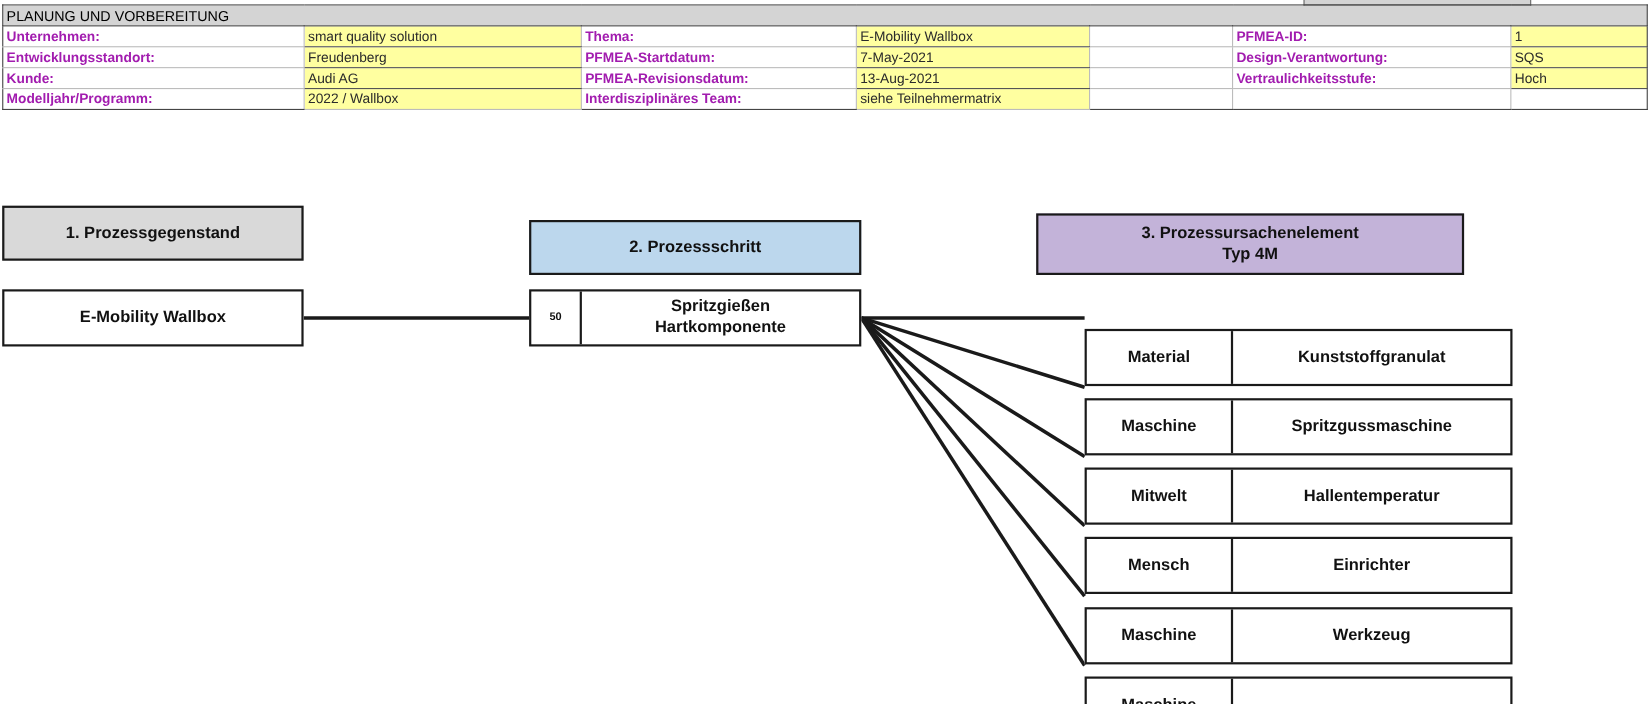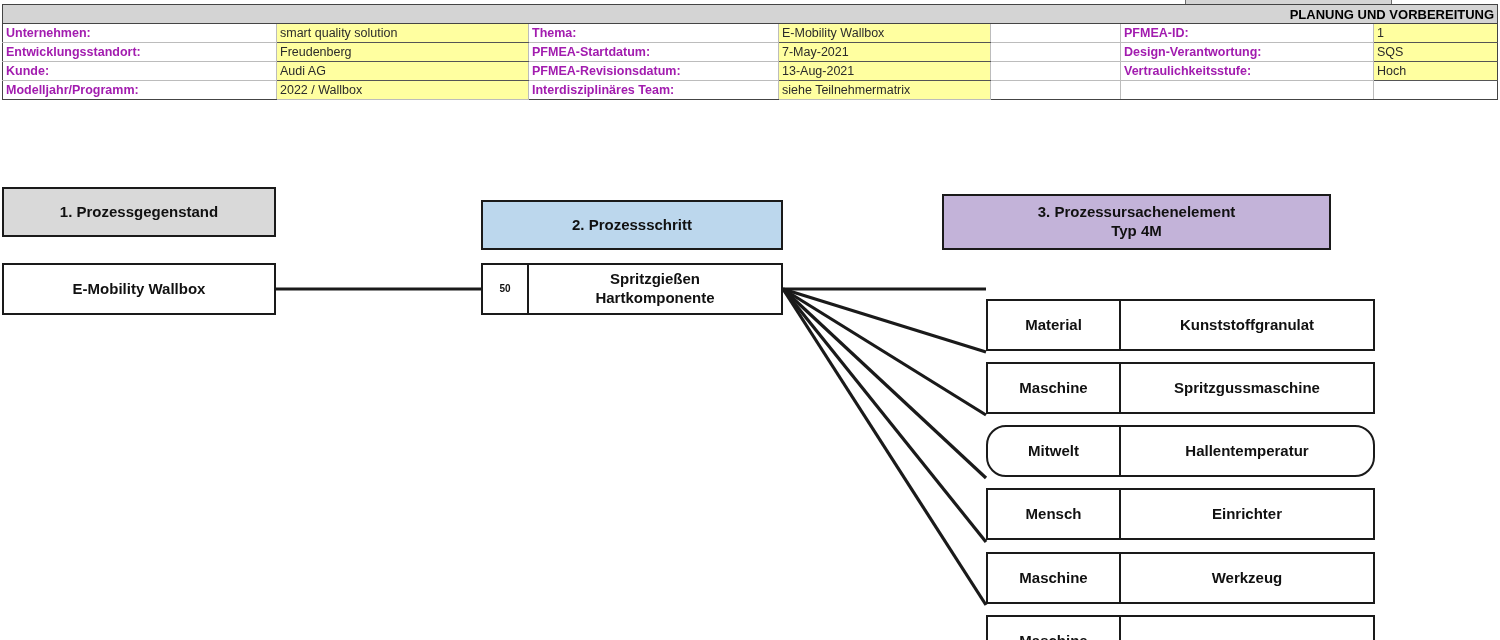--- a/index.html
+++ b/index.html
@@ -43,27 +43,26 @@
     height: 18px;
     padding: 0 3px;
     border: 0.8px solid #bcbcbc;
     vertical-align: middle;
     line-height: 17px;
     white-space: nowrap;
     overflow: hidden;
   }
   .band {
     background: #d4d4d4;
-    font-weight: bold;
+    font-weight: normal;
     border-top: 1.6px solid #444 !important;
     border-bottom: 1.6px solid #444 !important;
     border-left: 1.6px solid #444 !important;
     border-right: 1.6px solid #444 !important;
     font-size: 13px;
-    text-align: right;
   }
   .lbl {
     font-weight: bold;
     background: #ffffff;
     color: #a21caf;
   }
   .val {
     background: #ffffa0;
     color: #2b2b2b;
     border-bottom: 1.3px solid #555 !important;
@@ -127,21 +126,21 @@
   #node-step { left: 481px; top: 263px; width: 302px; height: 52px; }
   #node-step .num  { width: 46px; border-right: 2.2px solid #1a1a1a; font-size: 10px; }
   #node-step .name { flex: 1; }
 
   .m-row { left: 986px; width: 389px; height: 52px; margin-top: 36px; }
   .m-row .mtype { width: 133px; border-right: 2.2px solid #1a1a1a; }
   .m-row .mname { flex: 1; }
 
   #m-0 { top: 263px; }
   #m-1 { top: 326px; }
-  #m-2 { top: 389px; border-radius: 20px; }
+  #m-2 { top: 389px; }
   #m-3 { top: 452px; }
   #m-4 { top: 516px; }
   #m-5 { top: 579px; }
 </style>
 </head>
 <body>
 
 <div id="top-strip"></div>
 
 <table id="planning-table">

